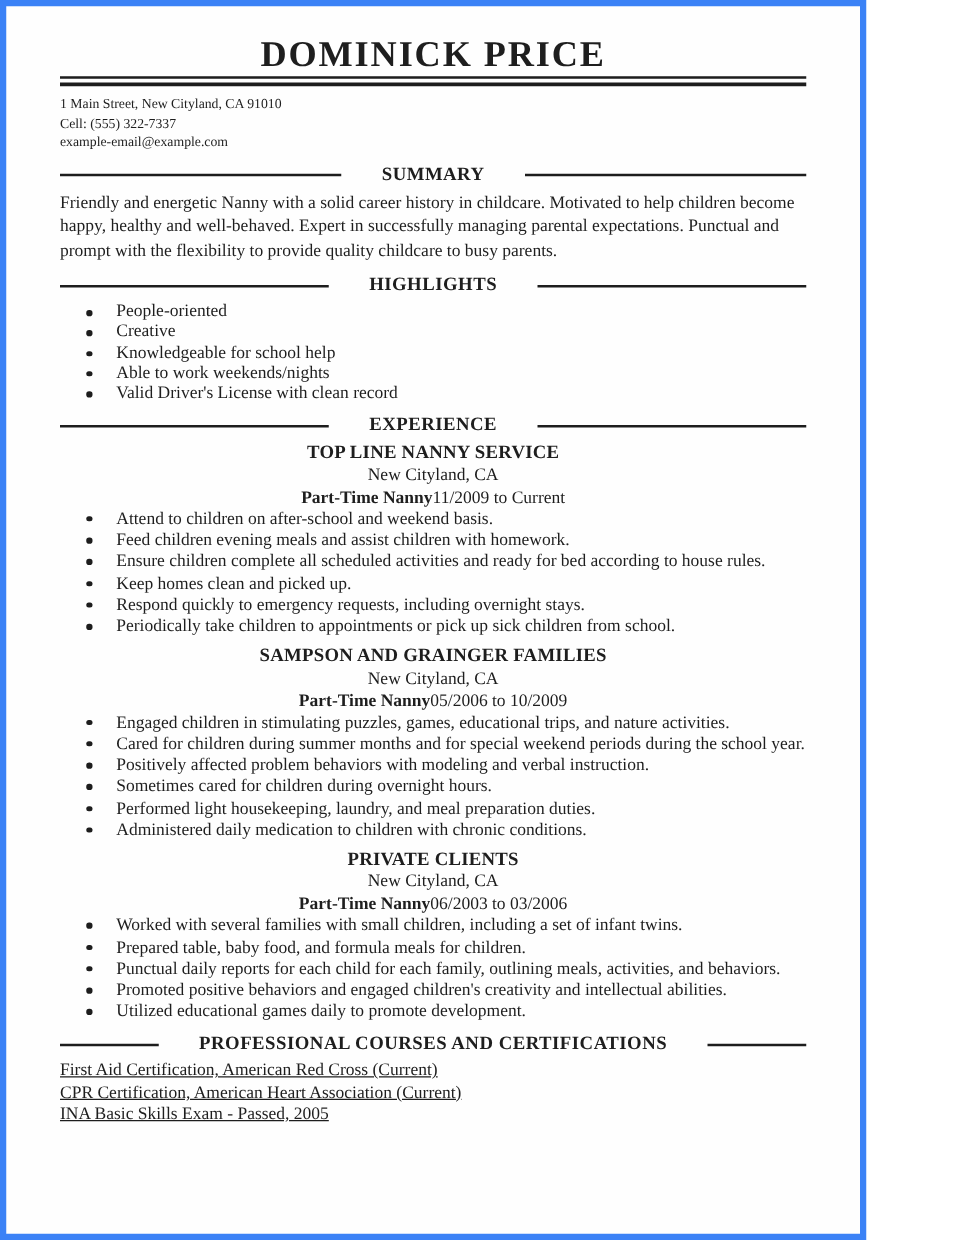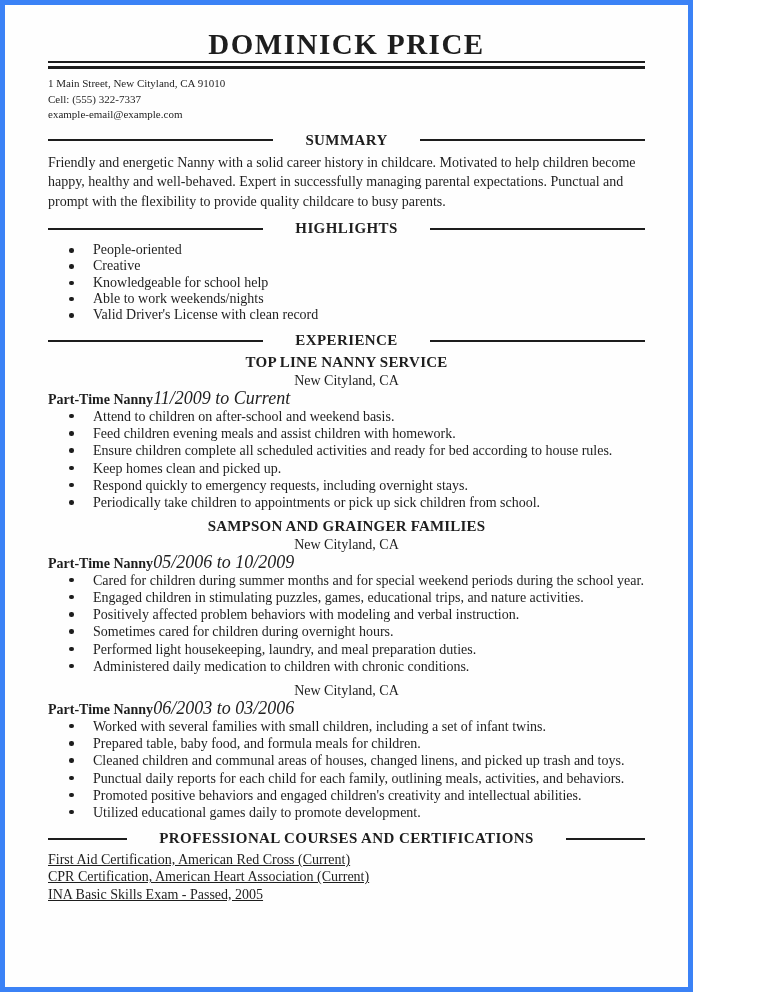--- a/index.html
+++ b/index.html
@@ -34,23 +34,23 @@
   li{position:relative;padding-left:45px;font-size:14px;}
   li::before{
     content:"";position:absolute;left:21px;top:6px;
     width:4.5px;height:4.5px;border-radius:50%;background:#1d1d1d;
   }
   .hl-grid{display:grid;grid-template-columns:1fr 1fr;margin-top:5px;}
   .hl-grid li{line-height:16.3px;}
   .job{margin-bottom:7px;}
   .company{font-size:15px;font-weight:bold;text-align:center;margin-top:5px;line-height:17.5px;letter-spacing:0.2px;}
   .location{font-size:14px;text-align:center;line-height:17px;}
-  .title-row{display:flex;justify-content:flex-start;align-items:baseline;font-size:14px;line-height:17px;margin-top:1px;}
+  .title-row{display:flex;justify-content:center;align-items:baseline;font-size:14px;line-height:17px;margin-top:1px;}
   .job-title{font-weight:bold;}
-  .dates{font-size:18px;font-style:italic;}
+  .dates{font-size:14px;}
   .job li{line-height:17.2px;}
   .cert-lines{margin-top:3px;}
   .cert-lines p{margin:0;font-size:14px;line-height:17.3px;text-decoration:underline;}
 </style>
 </head>
 <body>
 
 <div class="page">
 
   <h1 class="name">DOMINICK PRICE</h1>
@@ -108,39 +108,39 @@
   </div>
 
   <div class="job">
     <div class="company">SAMPSON AND GRAINGER FAMILIES</div>
     <div class="location">New Cityland, CA</div>
     <div class="title-row">
       <span class="job-title">Part-Time Nanny</span>
       <span class="dates">05/2006 to 10/2009</span>
     </div>
     <ul>
+        <li>Engaged children in stimulating puzzles, games, educational trips, and nature activities.</li>
         <li>Cared for children during summer months and for special weekend periods during the school year.</li>
-        <li>Engaged children in stimulating puzzles, games, educational trips, and nature activities.</li>
         <li>Positively affected problem behaviors with modeling and verbal instruction.</li>
         <li>Sometimes cared for children during overnight hours.</li>
         <li>Performed light housekeeping, laundry, and meal preparation duties.</li>
         <li>Administered daily medication to children with chronic conditions.</li>
       </ul>
   </div>
 
   <div class="job">
+    <div class="company">PRIVATE CLIENTS</div>
     <div class="location">New Cityland, CA</div>
     <div class="title-row">
       <span class="job-title">Part-Time Nanny</span>
       <span class="dates">06/2003 to 03/2006</span>
     </div>
     <ul>
         <li>Worked with several families with small children, including a set of infant twins.</li>
         <li>Prepared table, baby food, and formula meals for children.</li>
-        <li>Cleaned children and communal areas of houses, changed linens, and picked up trash and toys.</li>
         <li>Punctual daily reports for each child for each family, outlining meals, activities, and behaviors.</li>
         <li>Promoted positive behaviors and engaged children's creativity and intellectual abilities.</li>
         <li>Utilized educational games daily to promote development.</li>
       </ul>
   </div>
 
   <div class="sec-head">
     <div class="rule"></div>
     <span class="label">PROFESSIONAL COURSES AND CERTIFICATIONS</span>
     <div class="rule"></div>

